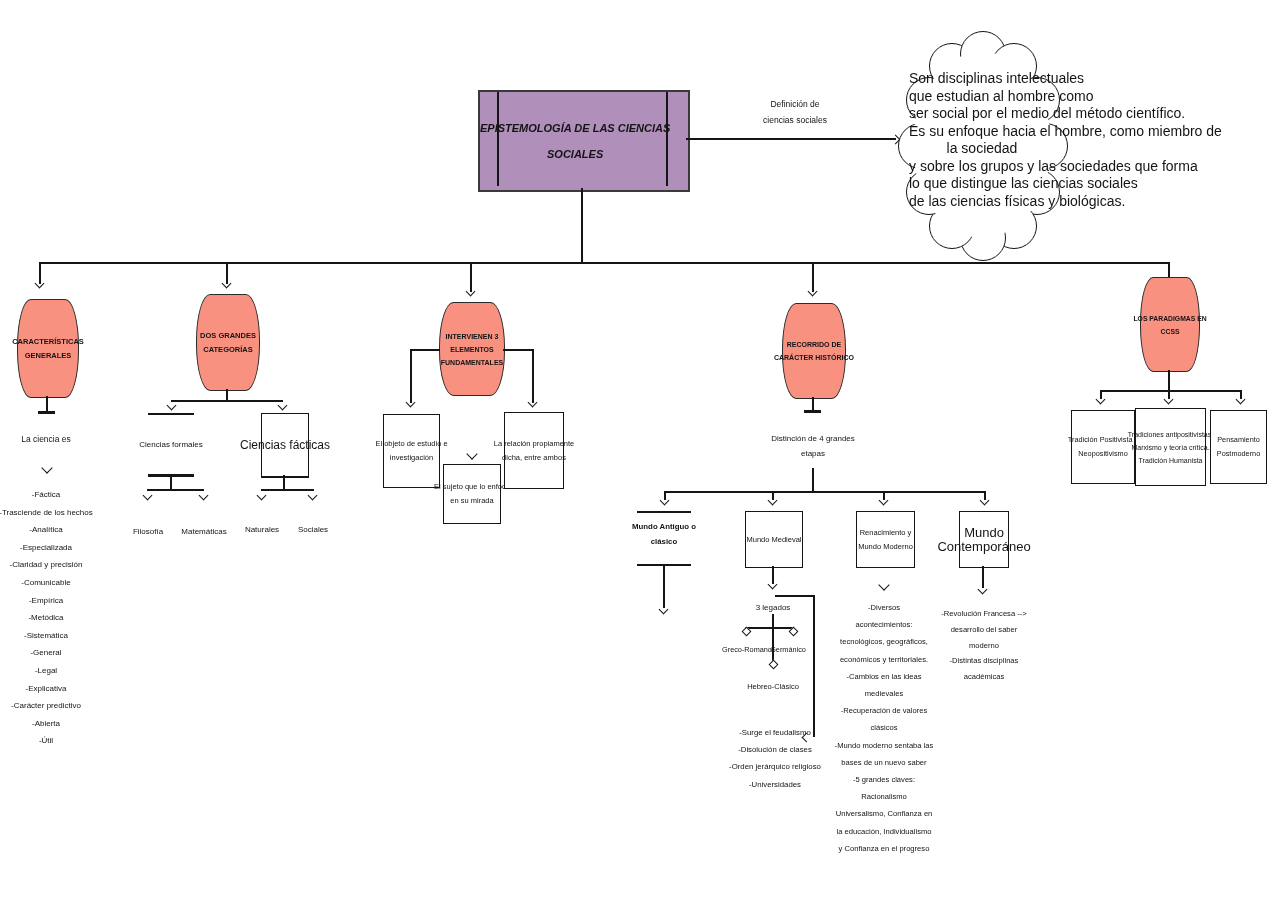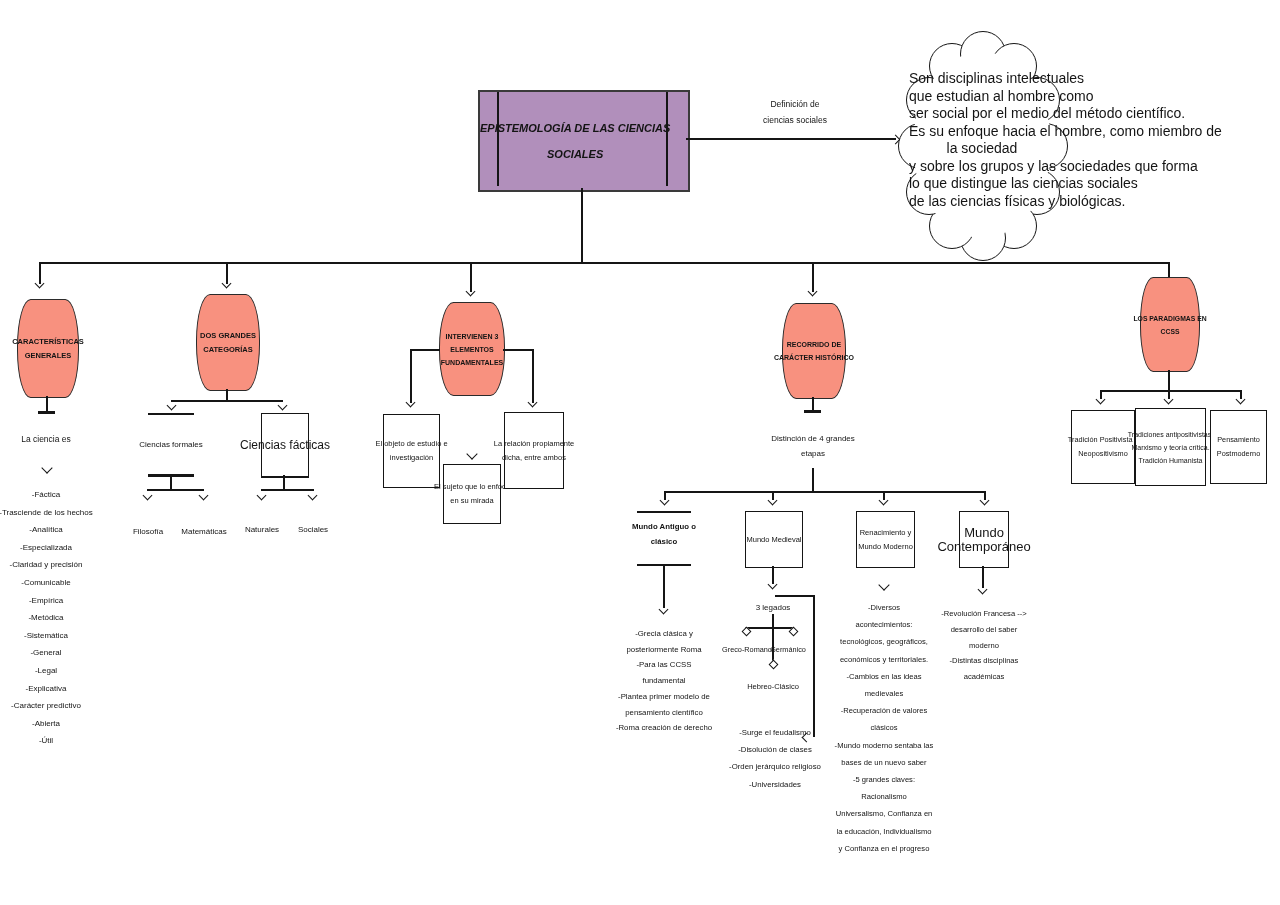--- a/index.html
+++ b/index.html
@@ -158,27 +158,20 @@
   <span class="cd" style="left:880px;top:497px;"></span>
   <div class="l" style="left:984px;top:491px;width:1.5px;height:9px;"></div>
   <span class="cd" style="left:981px;top:497px;"></span>
 
   <div class="l" style="left:637px;top:511px;width:54px;height:2px;"></div>
   <div class="t" style="left:624px;top:519px;width:80px;line-height:15px;font-size:7.8px;font-weight:bold;">Mundo Antiguo o
 clásico</div>
   <div class="l" style="left:637px;top:564px;width:54px;height:2px;"></div>
   <div class="l" style="left:663px;top:566px;width:1.5px;height:42px;"></div>
   <span class="cd" style="left:660px;top:606px;"></span>
-  <div class="t" style="left:602px;top:626px;width:124px;line-height:15.7px;font-size:7.8px;">-Grecia clásica y
-posteriormente Roma
--Para las CCSS
-fundamental
--Plantea primer modelo de
-pensamiento científico
--Roma creación de derecho</div>
 
   <div class="box" style="left:745px;top:511px;width:56px;height:55px;">Mundo Medieval</div>
   <div class="l" style="left:772px;top:566px;width:1.5px;height:18px;"></div>
   <span class="cd" style="left:769px;top:581px;"></span>
   <div class="t" style="left:747px;top:600px;width:52px;">3 legados</div>
   <div class="l" style="left:775px;top:595px;width:40px;height:2px;"></div>
   <div class="l" style="left:813px;top:595px;width:2px;height:142px;"></div>
   <span class="cl" style="left:803px;top:734px;"></span>
   <div class="l" style="left:772px;top:614px;width:1.5px;height:14px;"></div>
   <div class="l" style="left:745px;top:627px;width:49px;height:1.5px;"></div>

